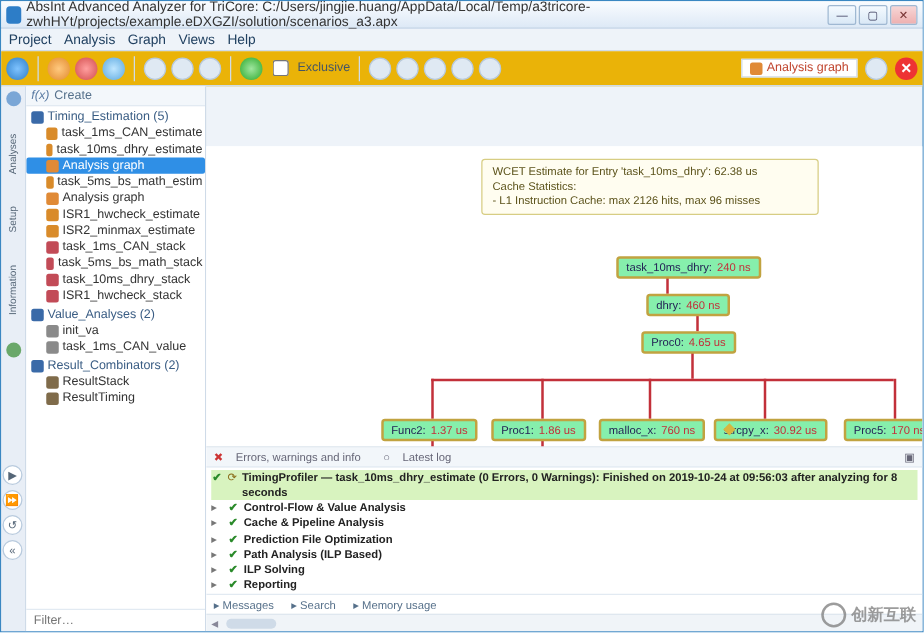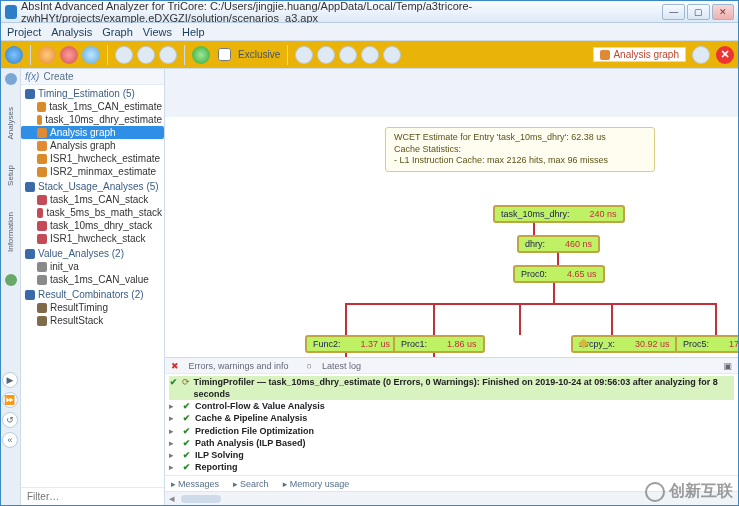--- a/index.html
+++ b/index.html
@@ -27,36 +27,36 @@
   .tree ul { list-style:none; margin:0; padding:0; font-size:10px; flex:1; overflow:hidden; }
   .tree li { padding:1px 2px 1px 4px; white-space:nowrap; display:flex; align-items:center; gap:3px; }
   .tree li.group { color:#3a5d84; font-weight:500; padding-top:3px;}
   .tree li.item { padding-left:16px; color:#333;}
   .tree li.sel { background:#2f8fe6; color:#fff; border-radius:2px;}
   .ticon { width:10px; height:10px; display:inline-block; border-radius:2px;}
   .filter { height:18px; border-top:1px solid #e2eaf2; font-size:10px; color:#888; padding:2px 4px;}
   .main { flex:1; display:flex; flex-direction:column; background:#fff; overflow:hidden;margin-top:48px;}
   .graph { flex:1; position:relative; overflow:hidden; background:#fff;}
   .wcetbox { position:absolute; top:10px; left:220px; width:270px; background:#fffdf0; border:1px solid #d7cd83; border-radius:3px; padding:4px 8px; font-size:9px; color:#5b521a; line-height:1.3;}
-  .node { position:absolute; background:#bef264; border:2px solid #c1a340; border-radius:3px; padding:2px 6px; font-size:9px; white-space:nowrap; display:flex; gap:20px;}
+  .node { position:absolute; background:#86efac; border:2px solid #c1a340; border-radius:3px; padding:2px 6px; font-size:9px; white-space:nowrap; display:flex; gap:4px;}
   .node .nm { color:#225; }
   .node .vl { color:#c2303a; }
   .edge { position:absolute; background:#c2303a; }
   .diamond { position:absolute; width:7px; height:7px; background:#d8b63e; transform:rotate(45deg);}
   .logarea { height:134px; border-top:1px solid #cfdbe8; display:flex; flex-direction:column; background:#fff;}
   .logtabs { height:16px; background:#f2f6fa; border-bottom:1px solid #e2eaf2; display:flex; align-items:center; font-size:9px; color:#667; gap:10px; padding:0 6px;}
   .logbody { flex:1; overflow:hidden; font-family:Consolas, monospace; font-size:9px; padding:2px 4px; line-height:1.35;}
   .logline.hl { background:#d8f3bf; }
   .logline { display:flex; gap:4px; align-items:flex-start;}
   .chk { color:#2a8a2a; font-weight:bold; width:9px; text-align:center;}
   .arrow { color:#777; width:9px;}
   .logfoot { height:16px; border-top:1px solid #e2eaf2; display:flex; align-items:center; gap:14px; font-size:9px; color:#56708a; padding:0 6px;}
   .navbtns { position:absolute; left:2px; bottom:58px; display:flex; flex-direction:column; gap:4px;}
   .navbtn { width:16px; height:16px; border:1px solid #b8cadd; border-radius:8px; background:#fff; display:flex; align-items:center; justify-content:center; font-size:9px; color:#567;}
-  .watermark { position:absolute; right:6px; bottom:4px; font-size:16px; color:#7c7c7c; font-weight:bold; display:flex; align-items:center; gap:4px; opacity:.75; pointer-events:none;}
+  .watermark { position:absolute; right:6px; bottom:4px; font-size:13px; color:#7c7c7c; font-weight:bold; display:flex; align-items:center; gap:4px; opacity:.75; pointer-events:none;}
   .watermark .wm-icon{width:20px;height:20px;border:2px solid #7c7c7c;border-radius:50%;position:relative;}
   .scroll-h { height:14px; background:#f0f4f8; border-top:1px solid #dfe7ef; display:flex; align-items:center;}
   .scroll-h .thumb{ width:40px; height:8px; background:#cfdbe8; border-radius:4px; margin-left:6px;}
 </style>
 </head>
 <body>
 
 <div class="window">
   <div class="titlebar">
     <span class="icon"></span>
@@ -131,34 +131,34 @@
           </li>
           <li class="item">
             <span class="ticon" style="background:#d98b2a"></span>
             <span>task_10ms_dhry_estimate</span>
           </li>
           <li class="item sel">
             <span class="ticon" style="background:#e08a36"></span>
             <span>Analysis graph</span>
           </li>
           <li class="item">
+            <span class="ticon" style="background:#d98b2a"></span>
+            <span>task_5ms_bs_math_estim</span>
+          </li>
+          <li class="item">
             <span class="ticon" style="background:#e08a36"></span>
             <span>Analysis graph</span>
           </li>
           <li class="item">
             <span class="ticon" style="background:#d98b2a"></span>
             <span>ISR1_hwcheck_estimate</span>
           </li>
           <li class="item">
             <span class="ticon" style="background:#d98b2a"></span>
             <span>ISR2_minmax_estimate</span>
-          </li>
-          <li class="group">
-            <span class="ticon" style="background:#3a6aa8"></span>
-            <span>Stack_Usage_Analyses (5)</span>
           </li>
           <li class="item">
             <span class="ticon" style="background:#c24b57"></span>
             <span>task_1ms_CAN_stack</span>
           </li>
           <li class="item">
             <span class="ticon" style="background:#c24b57"></span>
             <span>task_5ms_bs_math_stack</span>
           </li>
           <li class="item">
@@ -180,25 +180,25 @@
           <li class="item">
             <span class="ticon" style="background:#8a8a8a"></span>
             <span>task_1ms_CAN_value</span>
           </li>
           <li class="group">
             <span class="ticon" style="background:#3a6aa8"></span>
             <span>Result_Combinators (2)</span>
           </li>
           <li class="item">
             <span class="ticon" style="background:#7f6b4a"></span>
+            <span>ResultStack</span>
+          </li>
+          <li class="item">
+            <span class="ticon" style="background:#7f6b4a"></span>
             <span>ResultTiming</span>
-          </li>
-          <li class="item">
-            <span class="ticon" style="background:#7f6b4a"></span>
-            <span>ResultStack</span>
           </li>
         </ul>
       <div class="filter"><input style="border: none; width: 100%; font-size: 10px; color: rgb(136, 136, 136); outline: none;" placeholder="Filter…"></div>
     </div>
 
     <div class="main">
       <div class="graph" id="graph">
           <div class="edge" style="left: 500px; top: 256px; width: 2px; height: 22px;"></div>
           <div class="edge" style="left: 410px; top: 256px; width: 2px; height: 22px;"></div>
           <div class="edge" style="left: 300px; top: 256px; width: 2px; height: 22px;"></div>
@@ -234,20 +234,24 @@
             <span class="vl">4.65 us</span>
           </div>
           <div class="node" style="left: 140px; top: 218px;">
             <span class="nm">Func2:</span>
             <span class="vl">1.37 us</span>
           </div>
           <div class="node" style="left: 228px; top: 218px;">
             <span class="nm">Proc1:</span>
             <span class="vl">1.86 us</span>
           </div>
+          <div class="node" style="left: 314px; top: 218px;">
+            <span class="nm">malloc_x:</span>
+            <span class="vl">760 ns</span>
+          </div>
           <div class="node" style="left: 406px; top: 218px;">
             <span class="nm">strcpy_x:</span>
             <span class="vl">30.92 us</span>
           </div>
           <div class="node" style="left: 510px; top: 218px;">
             <span class="nm">Proc5:</span>
             <span class="vl">170 ns</span>
           </div>
           <div class="node" style="left: 62px; top: 278px;">
             <span class="nm">Func1:</span>

